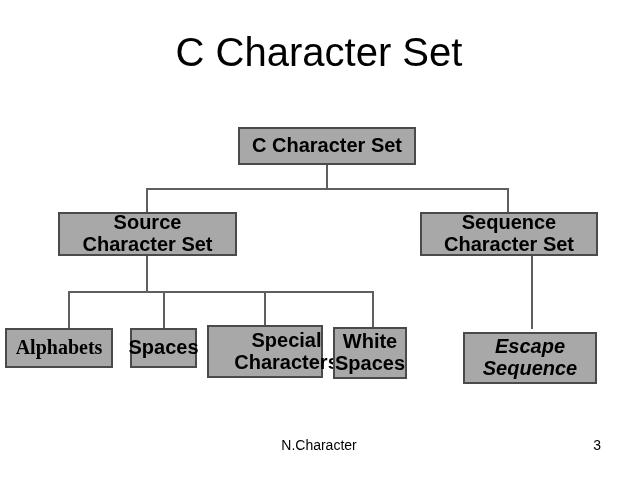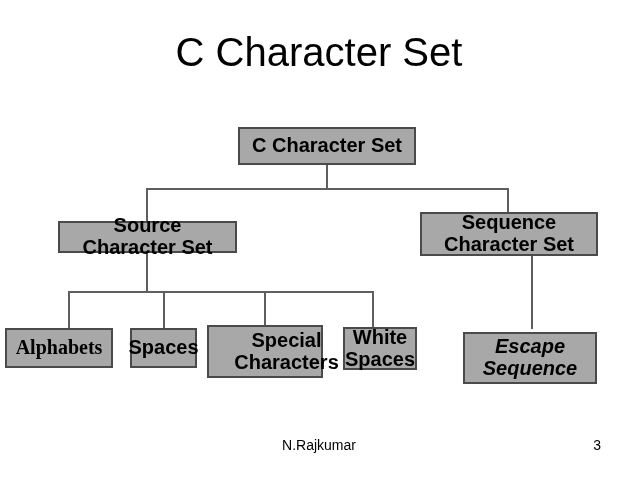--- a/index.html
+++ b/index.html
@@ -55,26 +55,26 @@
     text-align: center;
   }
   .node .label {
     font-weight: bold;
     font-size: 20px;
     line-height: 1.08;
     color: var(--node-text, #000000);
     white-space: pre-line;
   }
   .n-root      { left: 238px; top: 127px; width: 178px; height: 38px; }
-  .n-source    { left: 58px;  top: 212px; width: 179px; height: 32px; margin-top: 9px; }
+  .n-source    { left: 58px;  top: 212px; width: 179px; height: 44px; }
   .n-execution { left: 420px; top: 212px; width: 178px; height: 44px; }
   .n-alphabets { left: 5px;  top: 328px; width: 108px; height: 40px; font-family: Liberation Serif, serif; }
   .n-digits    { left: 130px; top: 328px; width: 67px;  height: 40px; }
   .n-special   { left: 207px; top: 325px; width: 116px; height: 53px; padding-left: 43px; }
-  .n-white     { left: 333px; top: 327px; width: 74px;  height: 43px; margin-left: 10px; }
+  .n-white     { left: 333px; top: 327px; width: 74px;  height: 52px; }
   .n-escape    { left: 463px; top: 332px; width: 134px; height: 52px; font-style: italic; }
   
   .footer-author {
     position: absolute;
     left: 0;
     right: 0;
     top: 437px;
     text-align: center;
     font-size: 14px;
     color: #000000;
@@ -131,16 +131,16 @@
     <div class="node n-white">
       <span class="label">White
 Spaces</span>
     </div>
     <div class="node n-escape">
       <span class="label">Escape
 Sequence</span>
     </div>
   </div>
 
-  <div class="footer-author">N.Rajkumar</div>
+  <div class="footer-author">N.Character</div>
   <div class="page-number">3</div>
 
 </div>
 
 </body></html>

